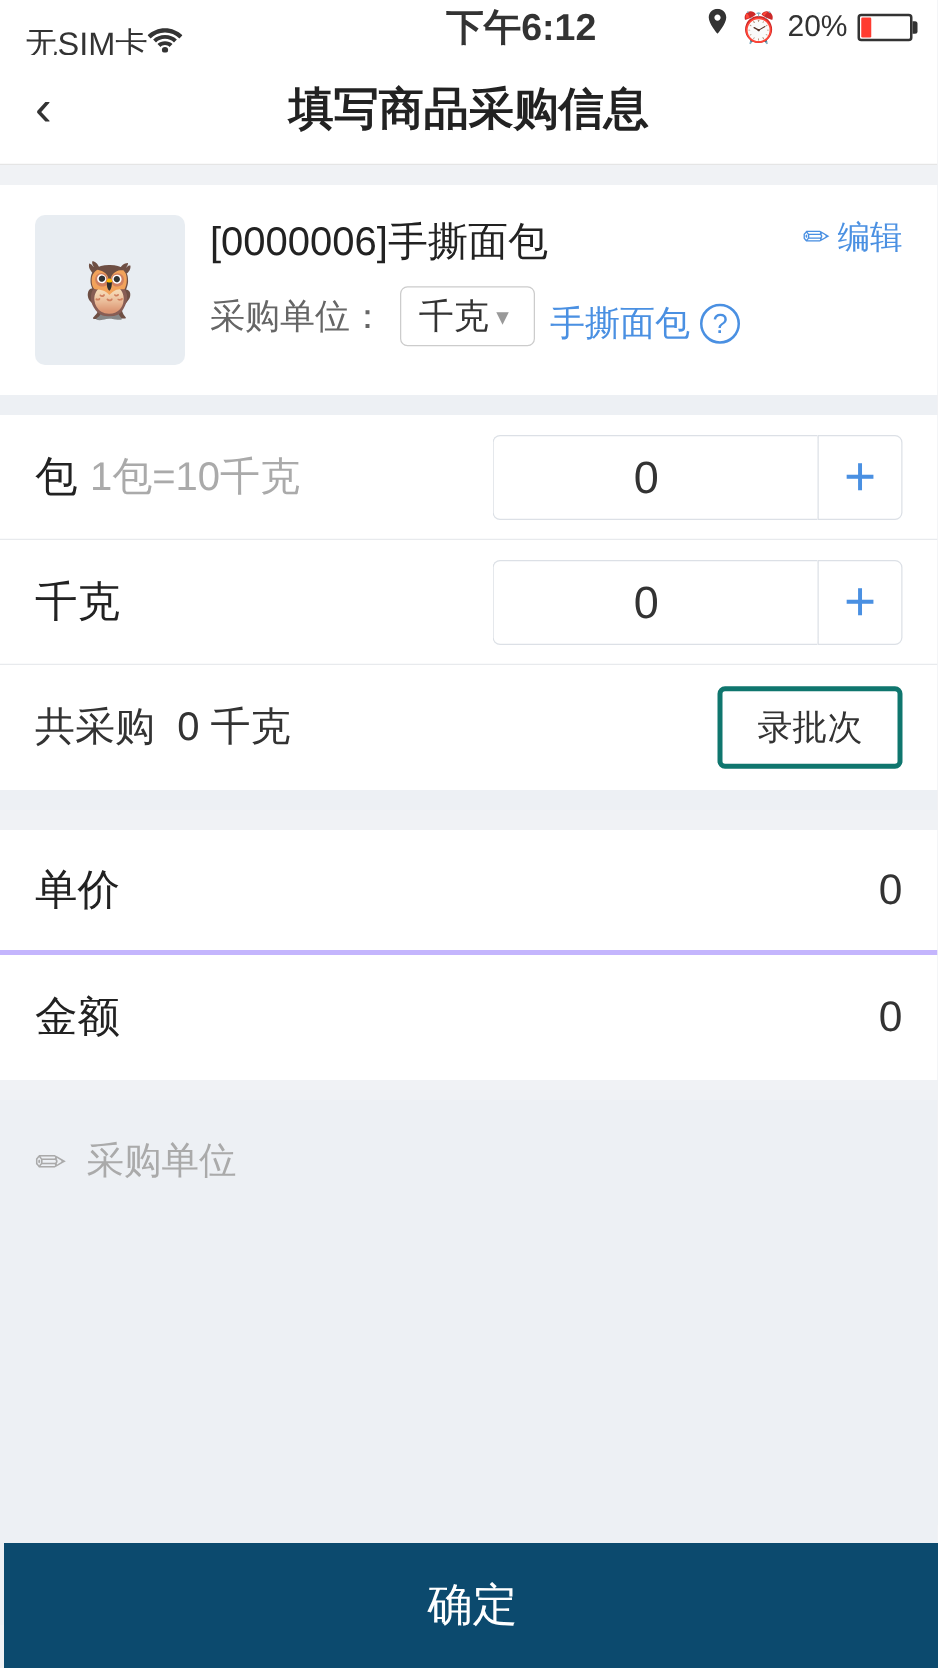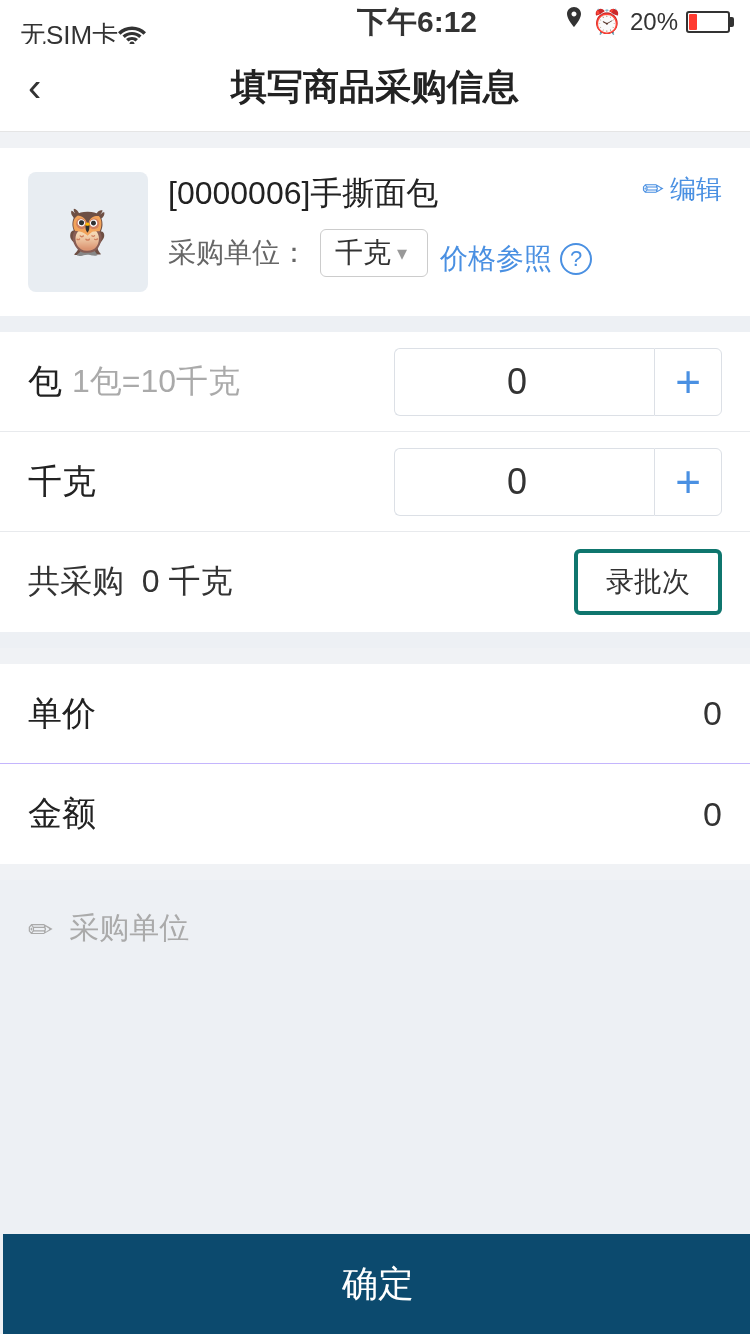--- a/index.html
+++ b/index.html
@@ -20,21 +20,21 @@
       background: #fff;
       display: flex;
       align-items: center;
       justify-content: space-between;
       padding: 0 20px;
       font-size: 28px;
       font-weight: 500;
     }
     .status-bar-left {
       display: flex;
-      align-items: flex-end;
+      align-items: flex-start;
       font-size: 26px;
       margin-top: 27px;
     }
     .status-bar-center {
       font-size: 30px;
       font-weight: 600;
       position: absolute;
       left: 50%;
       transform: translateX(-50%);
       margin-left: 42px;
@@ -279,21 +279,21 @@
     .info-section {
       background: #fff;
       margin-top: 16px;
     }
     .info-row {
       display: flex;
       align-items: center;
       justify-content: space-between;
       padding: 0 28px;
       height: 100px;
-      border-bottom: 1px solid #c4b5fd;
+      border-bottom: 4px solid #c4b5fd;
     }
     .info-row:last-child {
       border-bottom: none;
     }
     .info-label {
       font-size: 34px;
       color: #222;
     }
     .info-value {
       font-size: 34px;
@@ -392,21 +392,21 @@
         <span>编辑</span>
       </span>
     </div>
     <div class="product-unit-row">
       <span class="product-unit-label">采购单位：</span>
       <div class="unit-select">
         <span>千克</span>
         <span class="unit-select-arrow">▾</span>
       </div>
       <span class="product-price-ref">
-        <span>价格参照</span>
+        <span>手撕面包</span>
         <span class="price-ref-help">?</span>
       </span>
     </div>
   </div>
 </div>
 
 <div class="divider-section"></div>
 
 <div class="input-section">
 

